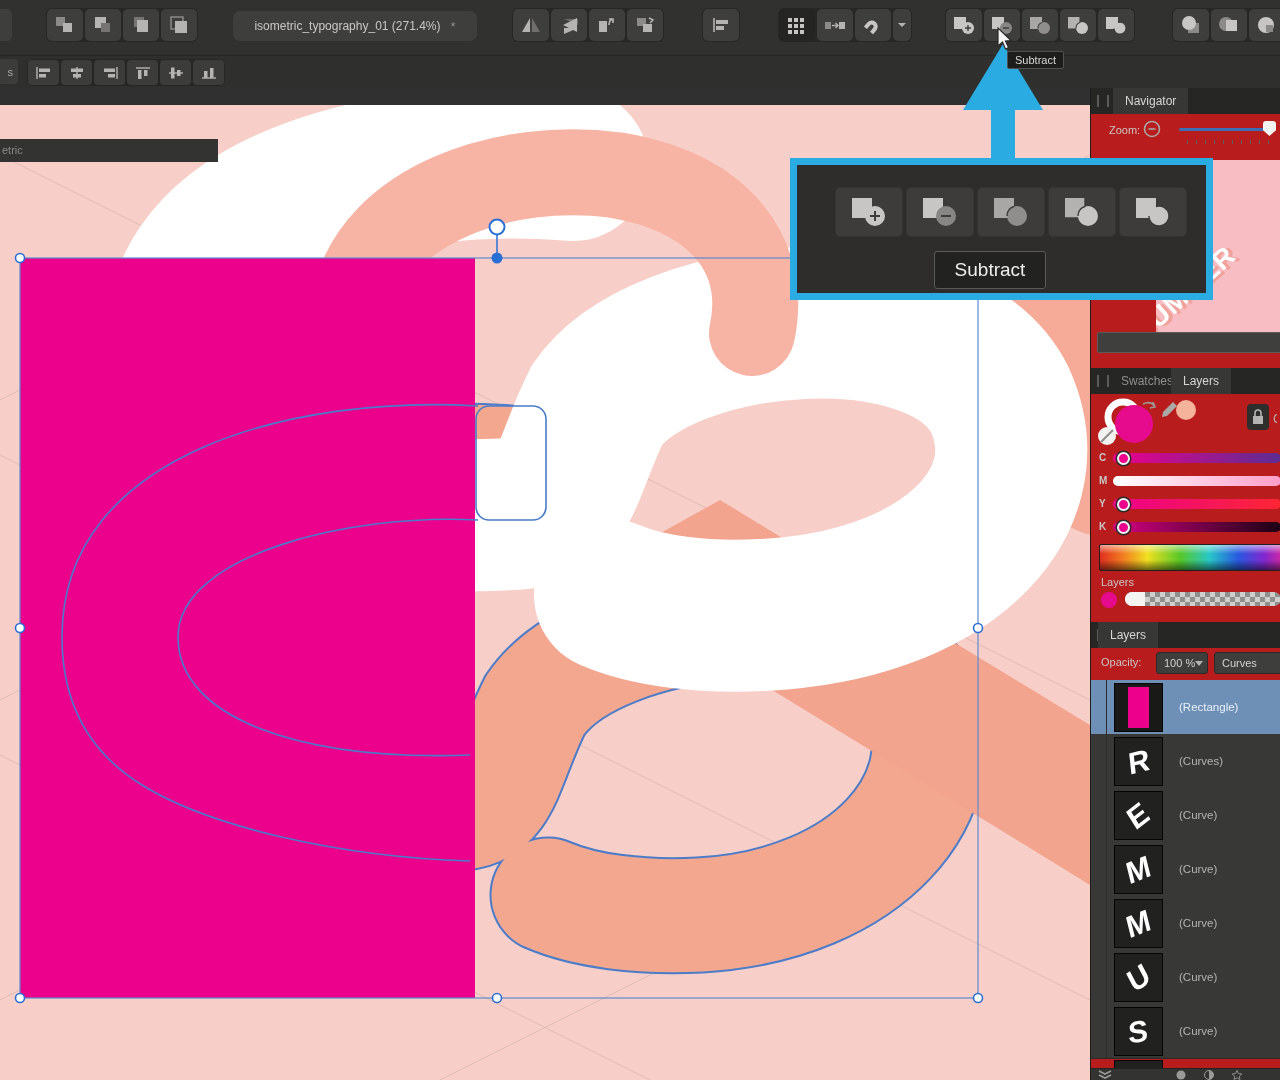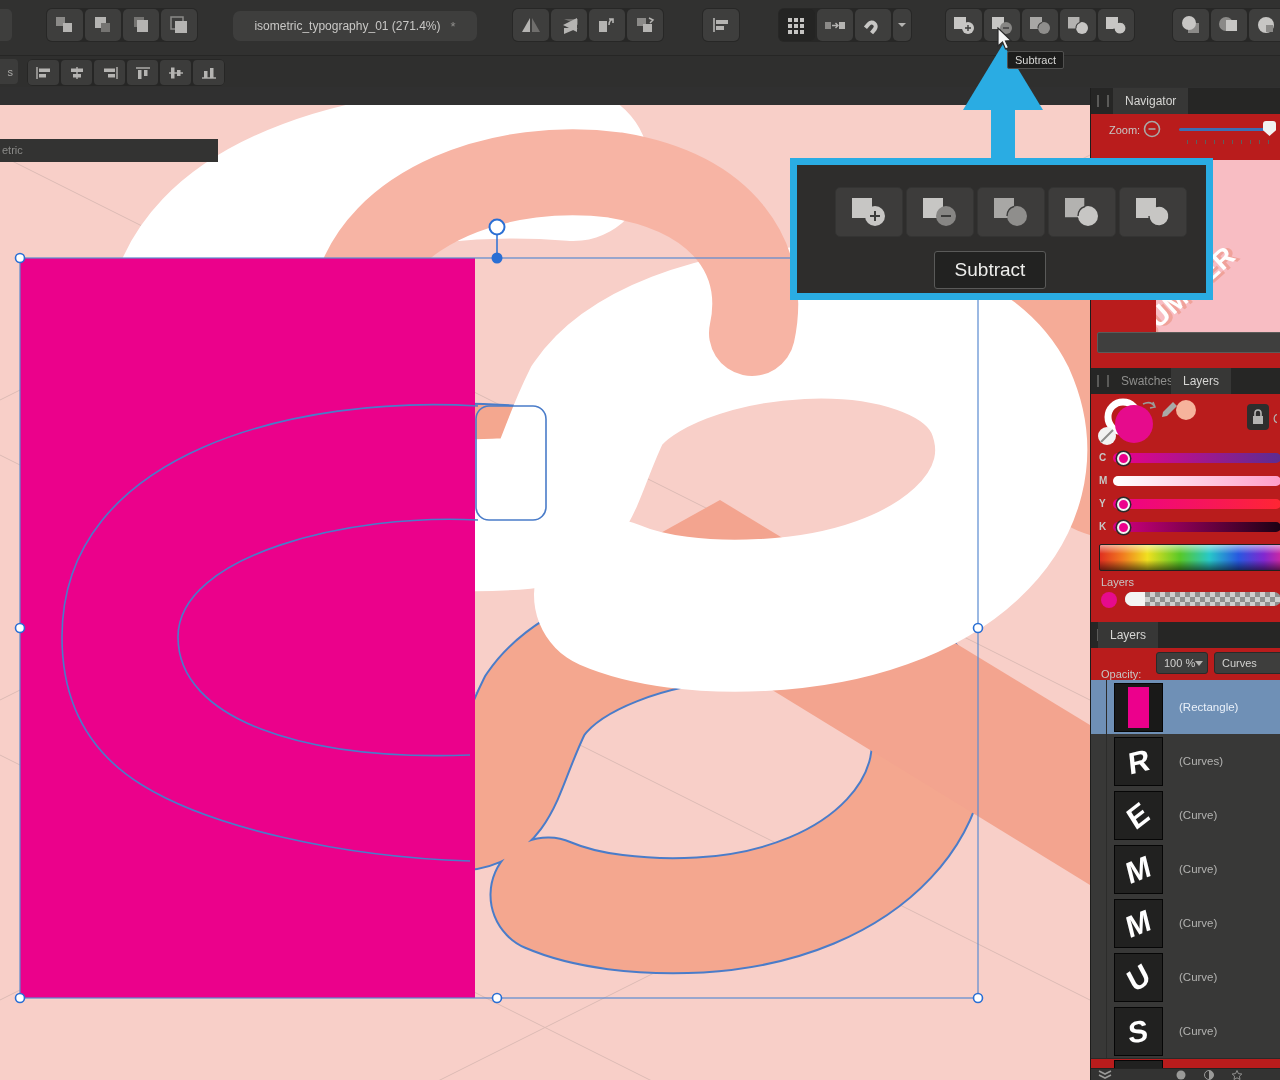--- a/index.html
+++ b/index.html
@@ -469,21 +469,21 @@
       <div class="abs" style="left:10px;top:0;width:16px;height:16px;border-radius:50%;background:#e60b8c;"></div>
       <div class="checker">
           <div class="checker-white"></div>
         </div>
     </div>
 
     <div class="tabbar" style="top:534px;">
       <div class="handle"></div>
       <div class="tab" style="left:7px;"><span>Layers</span></div>
     </div>
-    <span class="flabel" style="left:10px;top:580px;">Opacity:</span>
+    <span class="flabel" style="left:10px;top:568px;">Opacity:</span>
     <div class="ddown" style="left:65px;top:564px;width:52px;">
       <span>100 %</span>
       <svg class="abs" style="right:4px;top:8px;" width="8" height="5">
           <path d="M0,0 L4,5 L8,0 Z" fill="#b5b4b2"></path>
         </svg>
     </div>
     <div class="ddown" style="left:123px;top:564px;width:72px;">
       <span>Curves</span>
     </div>
 

